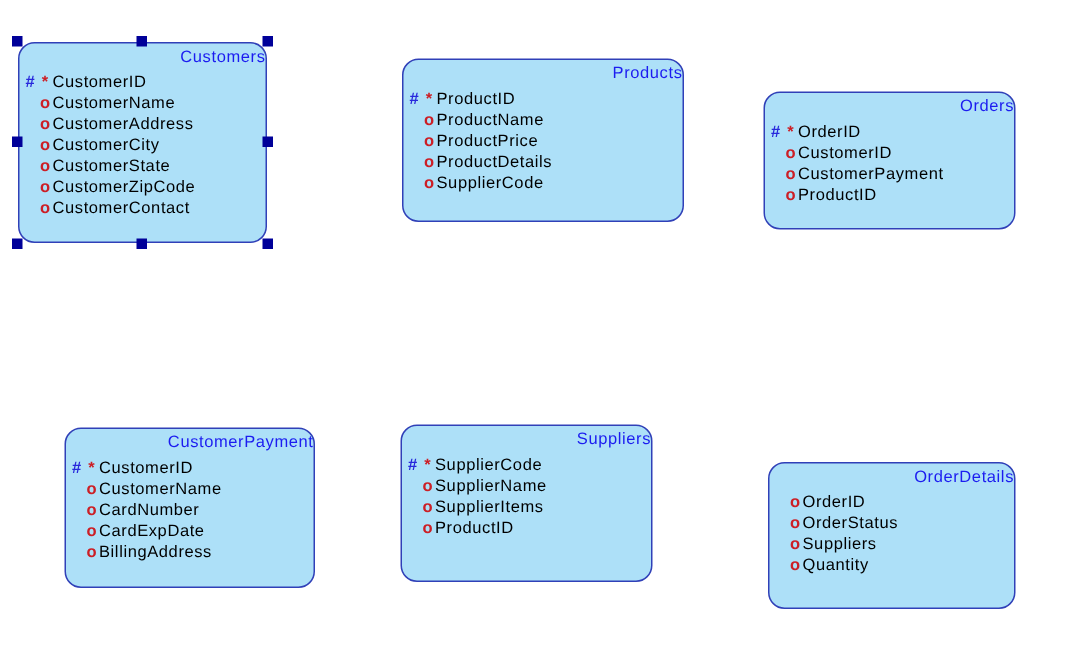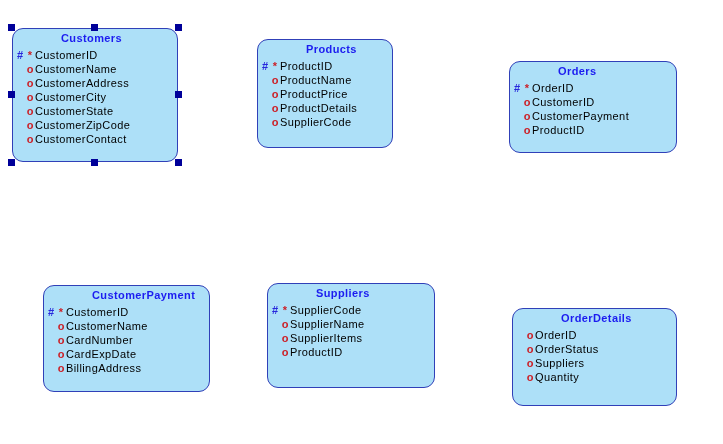--- a/index.html
+++ b/index.html
@@ -24,35 +24,34 @@
     width: 723px; height: 444px;
     background: var(--canvas-background);
   }
   .entity {
     position: absolute;
     background: var(--entity-fill);
     border: 1.5px solid var(--entity-border);
     border-radius: 11px;
   }
   .e-customers       { left: 12px;  top: 28px;  width: 166px; height: 134px; }
-  .e-products        { left: 257px; top: 39px;  width: 136px; height: 109px; }
+  .e-products        { left: 268px; top: 39px;  width: 188px; height: 109px; }
   .e-orders          { left: 509px; top: 61px;  width: 168px; height: 92px; }
   .e-customerpayment { left: 43px;  top: 285px; width: 167px; height: 107px; }
   .e-suppliers       { left: 267px; top: 283px; width: 168px; height: 105px; }
   .e-orderdetails    { left: 512px; top: 308px; width: 165px; height: 98px; }
   .entity-title {
     padding-top: 3px;
-    text-align: left;
+    text-align: right;
     font-size: 11px;
     line-height: 13px;
-    font-weight: 700;
+    font-weight: 400;
     letter-spacing: 0.4px;
     color: var(--title-text);
     white-space: nowrap;
-    padding-left: 48px;
   }
   .fields { margin-top: 3px; padding-left: 2px; }
   .field-row {
     display: flex;
     align-items: center;
     height: 14px;
     font-size: 11px;
     white-space: nowrap;
   }
   .m1 {

